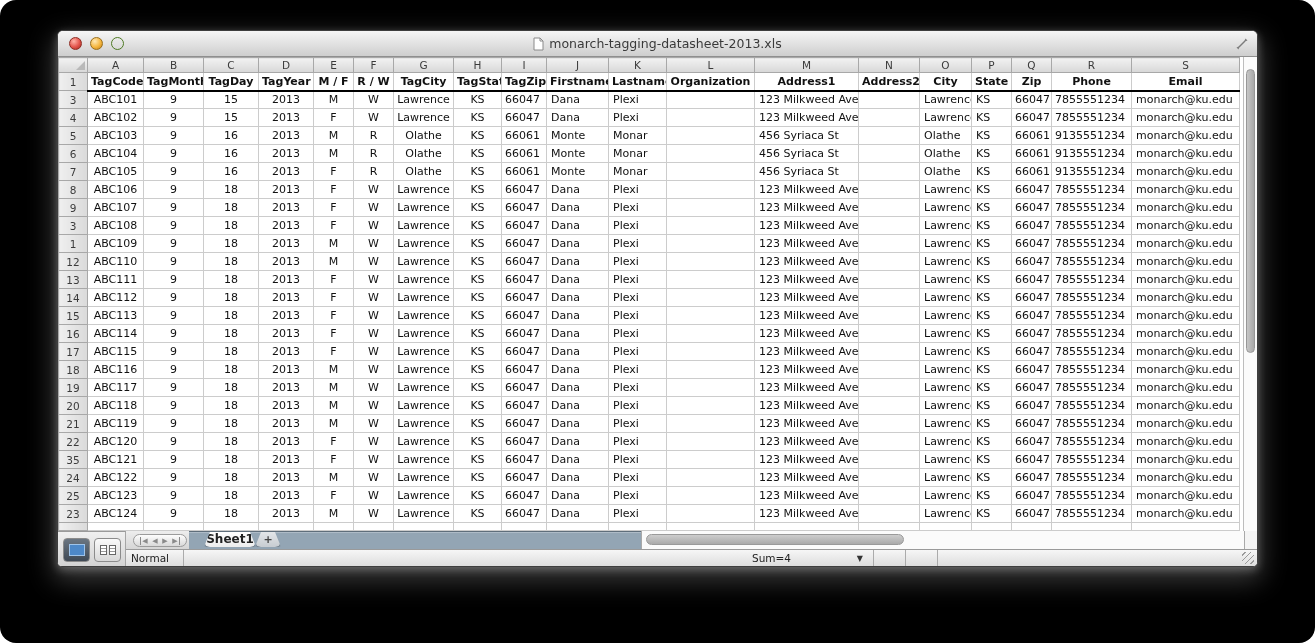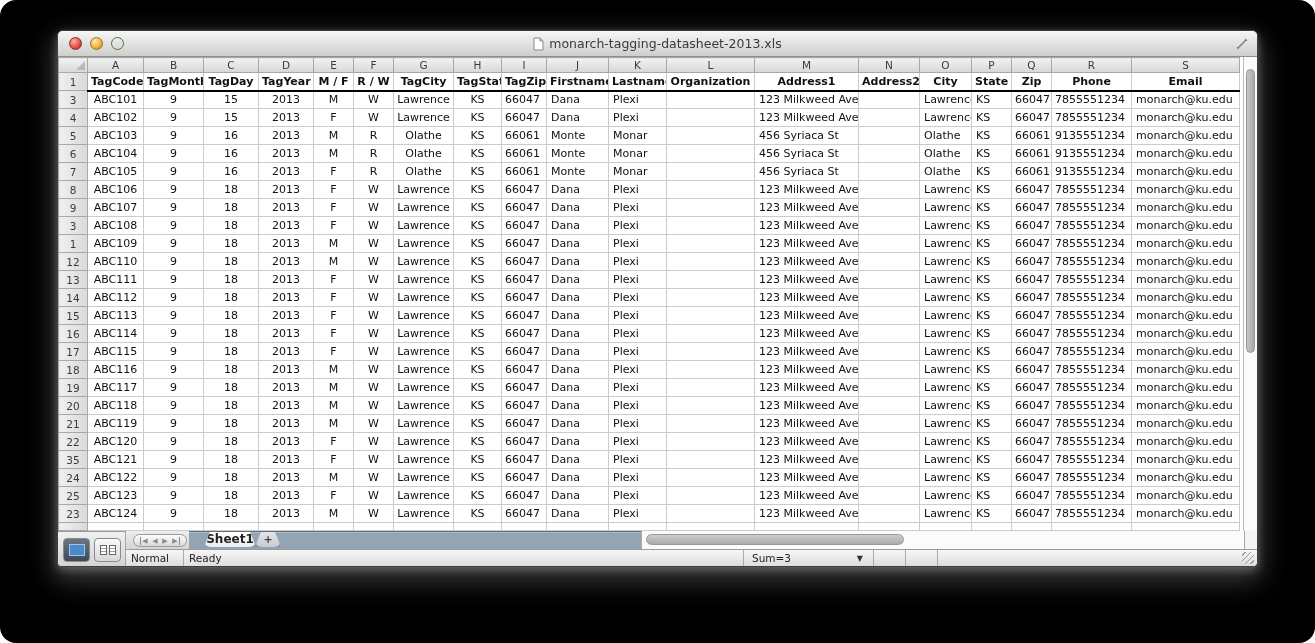--- a/index.html
+++ b/index.html
@@ -755,23 +755,22 @@
         </div>
       </div>
       <div class="hscroll">
         <div class="hthumb"></div>
       </div>
       <div class="tab-corner"></div>
     </div>
 
     <div class="statusbar">
       <div class="sb-sec sb-viewmode">Normal View</div>
-      <div class="sb-sec sb-ready">Ready</div>
       <div class="sb-sum">
-        <span>Sum=3</span>
+        <span>Sum=4</span>
         <span class="chev">▼</span>
       </div>
       <div class="sb-sec sb-c1"></div>
       <div class="sb-sec sb-c2"></div>
       <div class="grip"></div>
     </div>
 
     <div class="viewbox">
       <div class="vbtn active">
         <div class="gicon"></div>

